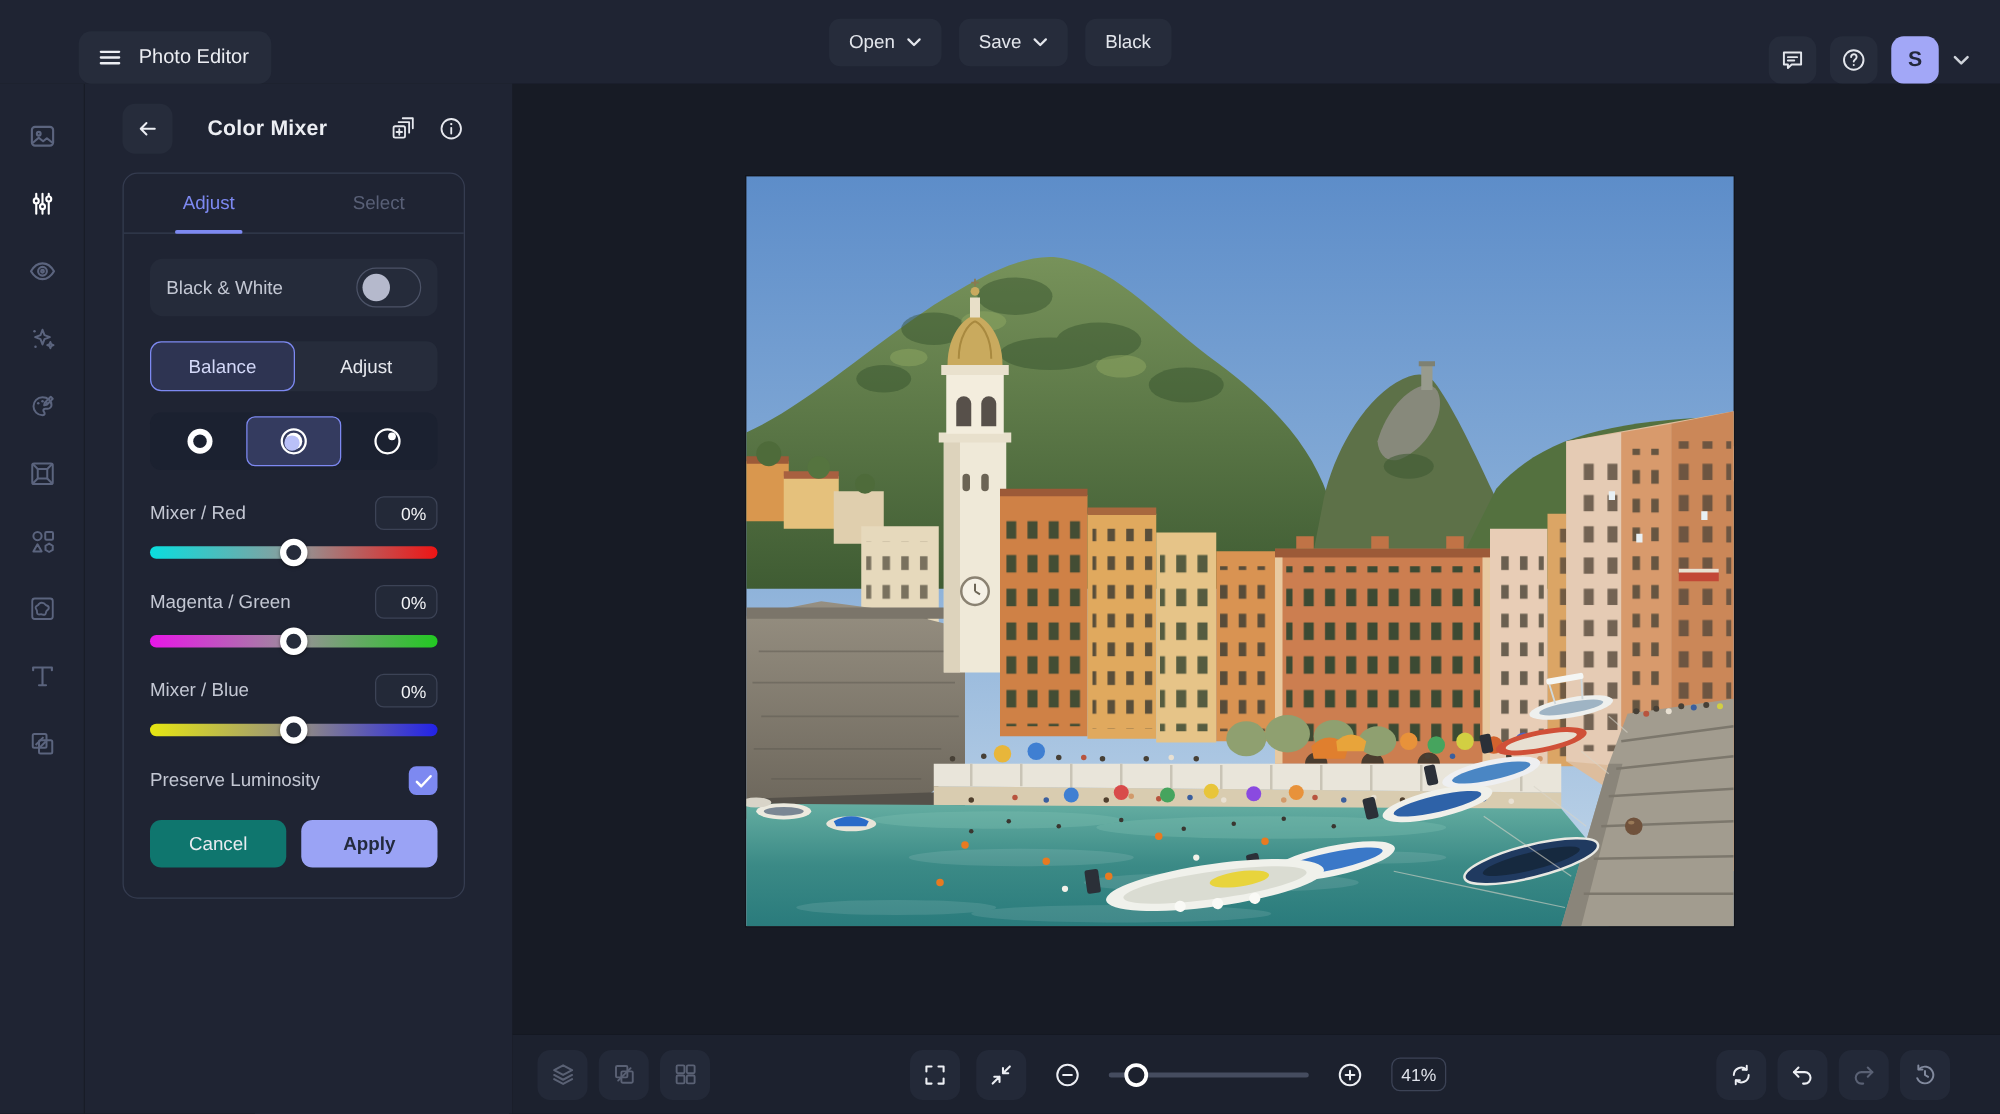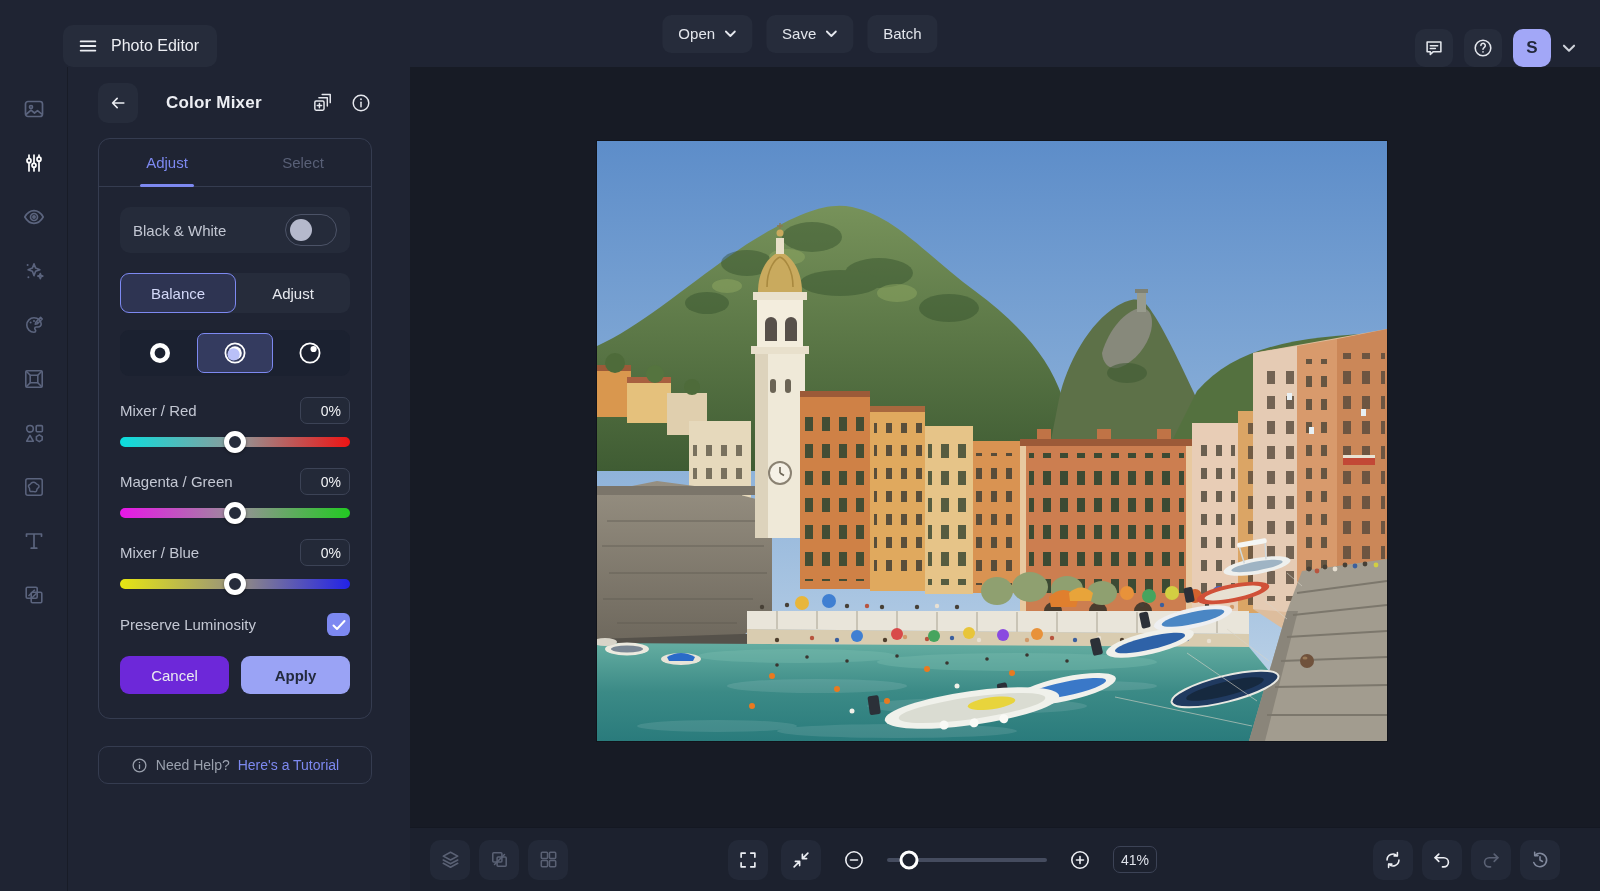--- a/index.html
+++ b/index.html
@@ -134,21 +134,21 @@
   .checkbox {
     width:23px; height:23px; border-radius:6px; background:#7d89f1;
     display:flex; align-items:center; justify-content:center; cursor:pointer;
   }
 
   .btn-row { margin-top:20px; display:flex; gap:12px; }
   .btn {
     flex:1; height:38px; border:none; border-radius:9px; font-size:15px;
     font-family:inherit; cursor:pointer;
   }
-  .btn.cancel { background:#6d28d9; color:#e9ebf0; }
+  .btn.cancel { background:#0f766e; color:#e9ebf0; }
   .btn.apply  { background:#9aa3f5; color:#232a3d; font-weight:700; }
 
   .tutorial {
     margin-top:27px; border:1px solid #353c50; border-radius:10px; height:38px;
     display:flex; align-items:center; justify-content:center; gap:8px;
     font-size:14px; color:#9aa0ad;
   }
   .tutorial a { color:#7d89f1; text-decoration:none; cursor:pointer; }
 
   
@@ -211,21 +211,21 @@
     </button>
     <button class="tb-btn">
       <span>Save</span>
       <span>
           <svg width="12" height="8" viewBox="0 0 12 8" fill="none" stroke="currentColor" stroke-width="1.8" stroke-linecap="round" stroke-linejoin="round">
             <path d="M1.5 1.5L6 6l4.5-4.5"></path>
           </svg>
         </span>
     </button>
     <button class="tb-btn">
-      <span>Batch</span>
+      <span>Black</span>
     </button>
   </div>
 
   <div class="topbar-right">
     <div class="icon-sq">
       <span>
         <svg width="22" height="22" viewBox="0 0 24 24" fill="none" stroke="currentColor" stroke-width="1.7" stroke-linejoin="round" stroke-linecap="round">
             <path d="M4.5 5.5h15v10.5h-8.2L8 19v-3H4.5z"></path>
             <path d="M8 9.5h8M8 12.5h5.5"></path>
           </svg>
@@ -455,31 +455,20 @@
             </svg>
         </div>
       </div>
 
       <div class="btn-row">
         <button class="btn cancel">Cancel</button>
         <button class="btn apply">Apply</button>
       </div>
     </div>
 
-    <div class="tutorial">
-      <span>
-          <svg width="17" height="17" viewBox="0 0 24 24" fill="none" stroke="#9aa0ad" stroke-width="1.8" stroke-linecap="round">
-            <circle cx="12" cy="12" r="9"></circle>
-            <path d="M12 11v5.2"></path>
-            <circle cx="12" cy="7.6" r="1" fill="#9aa0ad" stroke="none"></circle>
-          </svg>
-        </span>
-      <span>Need Help?</span>
-      <a>Here's a Tutorial</a>
-    </div>
   </div>
 
   <div class="canvas-area">
     <svg class="photo" viewBox="0 0 790 600" preserveAspectRatio="none">
       <defs>
         <linearGradient id="sky" x1="0" y1="0" x2="0" y2="1">
           <stop offset="0" stop-color="#5d8dc9"></stop>
             <stop offset=".55" stop-color="#8fb3da"></stop>
             <stop offset="1" stop-color="#c6d9ea"></stop>
         </linearGradient>

